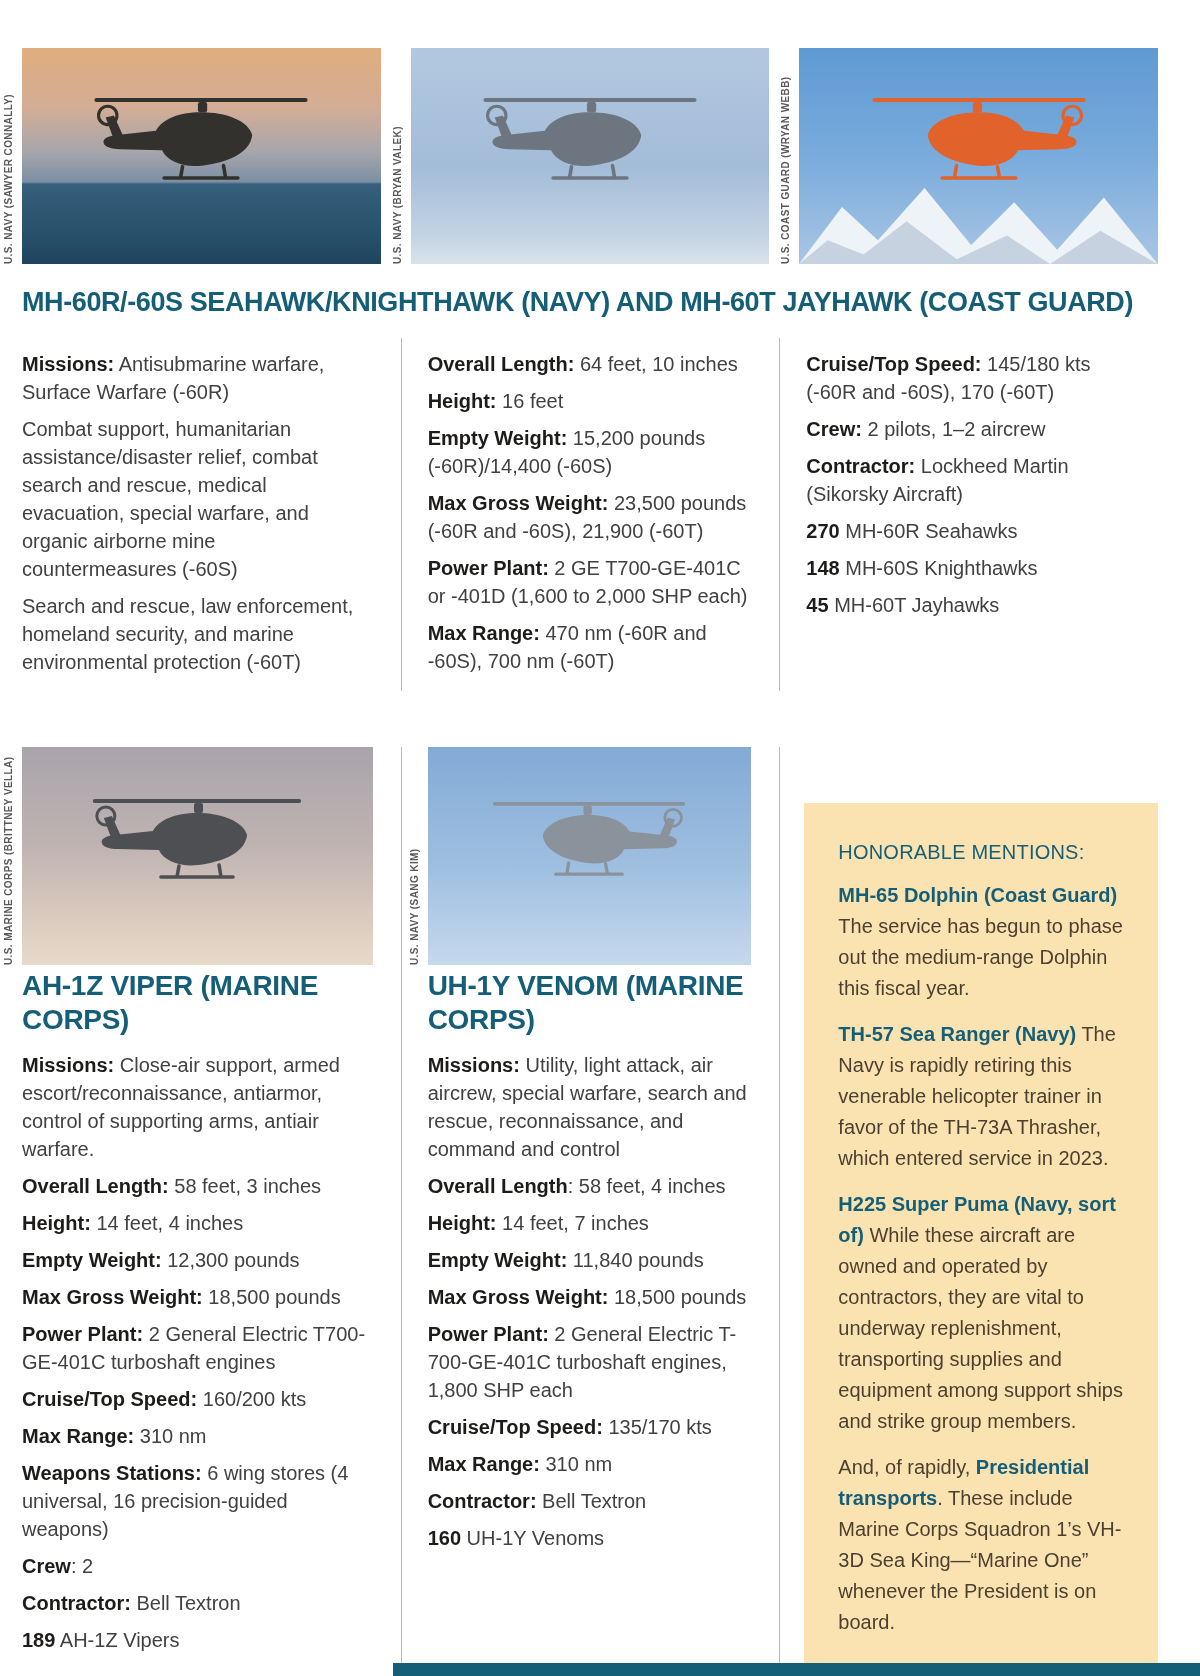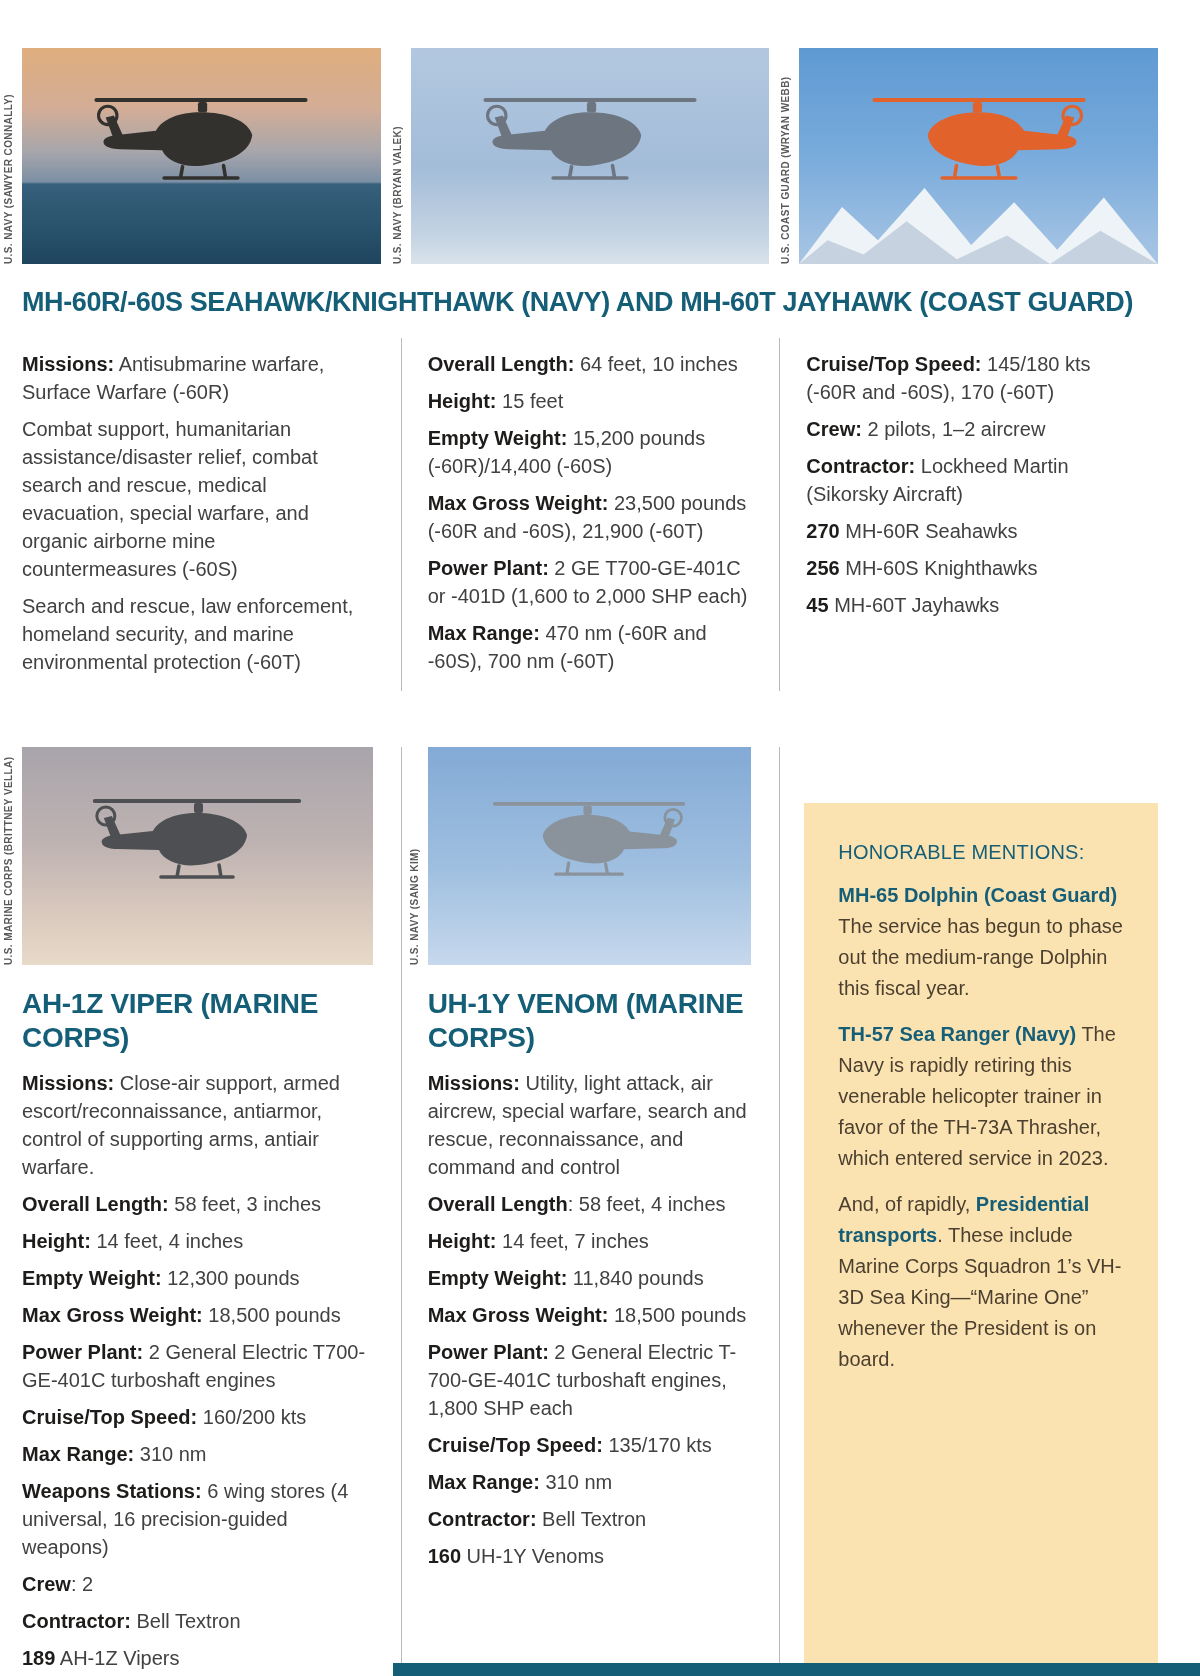--- a/index.html
+++ b/index.html
@@ -48,21 +48,21 @@
   p.spec strong{color:var(--label);font-weight:700;}
 
   
   .bottom{display:grid;grid-template-columns:1fr 1fr 1fr;margin-top:56px;}
   .bcol{padding:0 28px 0 26px;}
   .bcol:first-child{padding-left:0;}
   .bcol + .bcol{border-left:1px solid var(--divider);}
   .bcol .photo-fig{height:218px;}
   h2.craft-title{
     font-size:28px;line-height:34px;font-weight:700;color:var(--teal);
-    letter-spacing:-0.3px;margin:22px 0 14px;
+    letter-spacing:-0.3px;margin:4px 0 14px;
   }
   .bcol-sidebar{padding:0 0 0 24px;}
   .sidebar-box{background:var(--tan);margin-top:56px;padding:38px 34px;min-height:880px;}
   h3.sidebar-title{font-size:20px;font-weight:400;color:var(--teal);margin:0 0 16px;letter-spacing:.2px;}
   p.side{font-size:20px;line-height:31px;color:var(--sidetext);margin:0 0 15px;}
   p.side strong{color:var(--teal);font-weight:700;text-align:center;}
 
   .edge-bar{position:absolute;left:393px;right:0;bottom:0;height:13px;background:var(--bar);}
 </style>
 </head>
@@ -121,32 +121,32 @@
     <h1 class="page-title">MH-60R/-60S SEAHAWK/KNIGHTHAWK (NAVY) AND MH-60T JAYHAWK (COAST GUARD)</h1>
 
     <div class="cols">
       <div class="col">
           <p class="spec"><strong>Missions:</strong><span> Antisubmarine warfare, Surface Warfare (-60R)</span></p>
           <p class="spec"><span>Combat support, humanitarian assistance/disaster relief, combat search and rescue, medical evacuation, special warfare, and organic airborne mine countermeasures (-60S)</span></p>
           <p class="spec"><span>Search and rescue, law enforcement, homeland security, and marine environmental protection (-60T)</span></p>
         </div>
       <div class="col">
           <p class="spec"><strong>Overall Length:</strong><span> 64 feet, 10 inches</span></p>
-          <p class="spec"><strong>Height:</strong><span> 15 feet</span></p>
+          <p class="spec"><strong>Height:</strong><span> 16 feet</span></p>
           <p class="spec"><strong>Empty Weight:</strong><span> 15,200 pounds (-60R)/14,400 (-60S)</span></p>
           <p class="spec"><strong>Max Gross Weight:</strong><span> 23,500 pounds (-60R and -60S), 21,900 (-60T)</span></p>
           <p class="spec"><strong>Power Plant:</strong><span> 2 GE T700-GE-401C or -401D (1,600 to 2,000 SHP each)</span></p>
           <p class="spec"><strong>Max Range:</strong><span> 470 nm (-60R and -60S), 700 nm (-60T)</span></p>
         </div>
       <div class="col">
           <p class="spec"><strong>Cruise/Top Speed:</strong><span> 145/180 kts (-60R and -60S), 170 (-60T)</span></p>
           <p class="spec"><strong>Crew:</strong><span> 2 pilots, 1–2 aircrew</span></p>
           <p class="spec"><strong>Contractor:</strong><span> Lockheed Martin (Sikorsky Aircraft)</span></p>
           <p class="spec"><strong>270</strong><span> MH-60R Seahawks</span></p>
-          <p class="spec"><strong>256</strong><span> MH-60S Knighthawks</span></p>
+          <p class="spec"><strong>148</strong><span> MH-60S Knighthawks</span></p>
           <p class="spec"><strong>45</strong><span> MH-60T Jayhawks</span></p>
         </div>
     </div>
   </section>
 
   <section class="bottom">
 
     <div class="bcol">
       <figure class="photo-fig">
         <span class="credit">U.S. MARINE CORPS (BRITTNEY VELLA)</span>
@@ -196,20 +196,21 @@
           <p class="spec"><strong>160</strong><span> UH-1Y Venoms</span></p>
         </div>
     </div>
 
     <div class="bcol bcol-sidebar">
       <aside class="sidebar-box">
         <h3 class="sidebar-title">HONORABLE MENTIONS:</h3>
         <div>
             <p class="side"><strong>MH-65 Dolphin (Coast Guard)</strong><span> The service has begun to phase out the medium-range Dolphin this fiscal year.</span></p>
             <p class="side"><strong>TH-57 Sea Ranger (Navy)</strong><span> The Navy is rapidly retiring this venerable helicopter trainer in favor of the TH-73A Thrasher, which entered service in 2023.</span></p>
+            <p class="side"><strong>H225 Super Puma (Navy, sort of)</strong><span> While these aircraft are owned and operated by contractors, they are vital to underway replenishment, transporting supplies and equipment among support ships and strike group members.</span></p>
             <p class="side"><span>And, of rapidly, </span><strong>Presidential transports</strong><span>. These include Marine Corps Squadron 1’s VH-3D Sea King—“Marine One” whenever the President is on board.</span></p>
           </div>
       </aside>
     </div>
   </section>
 
 </div>
 
 <div class="edge-bar"></div>
 

